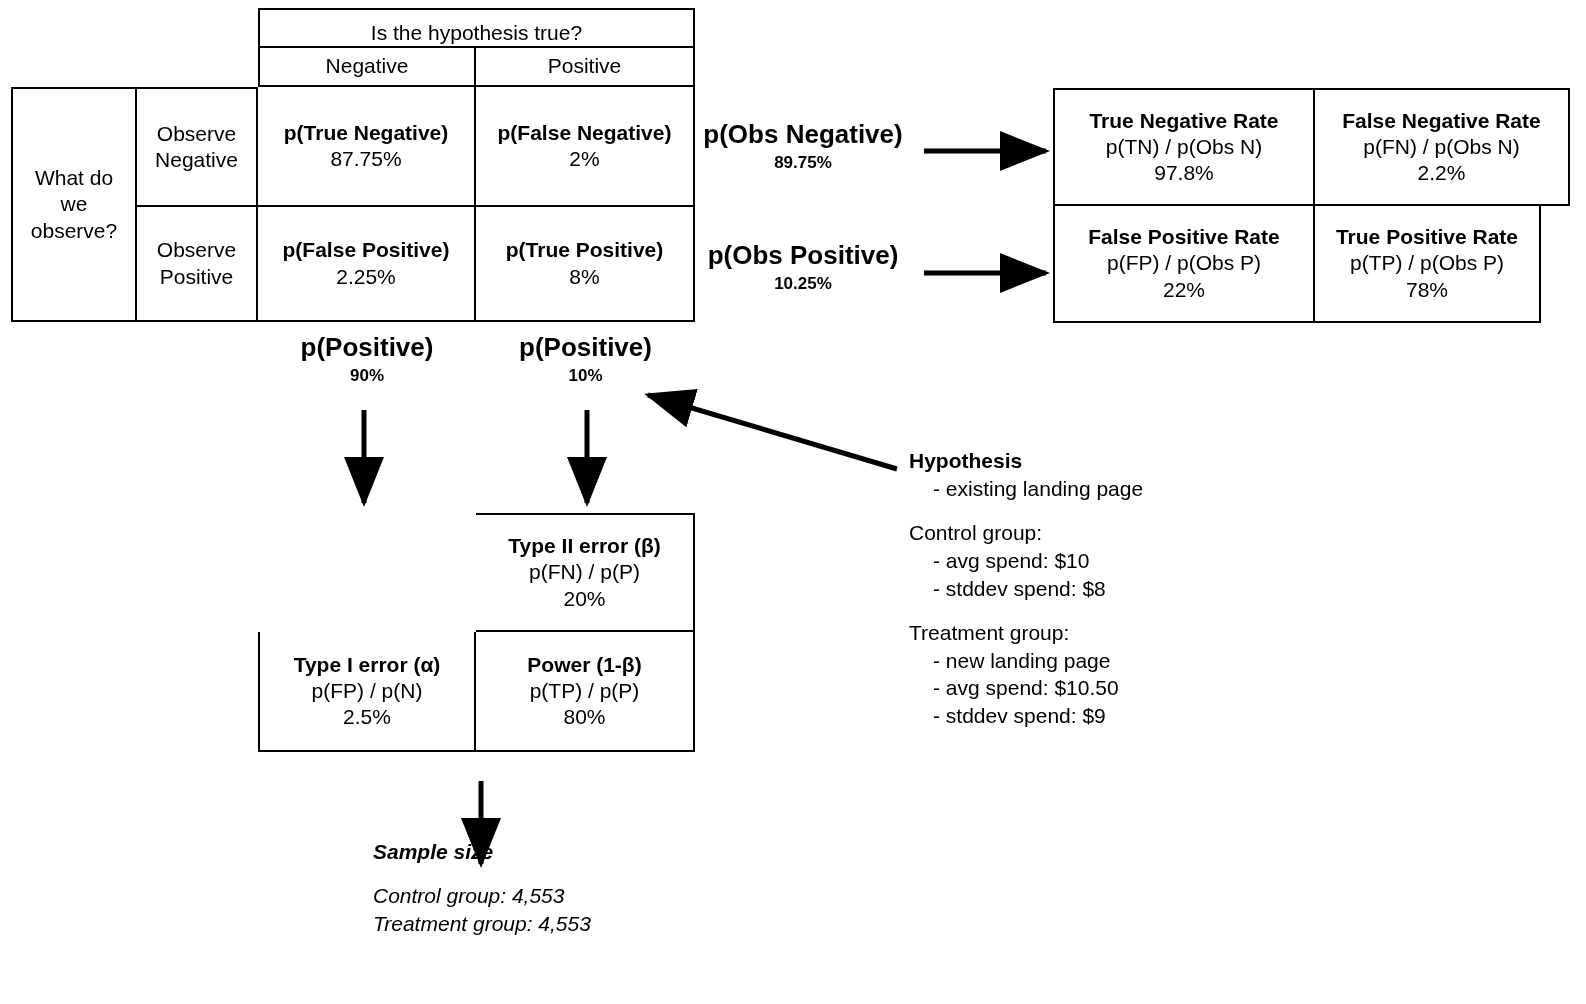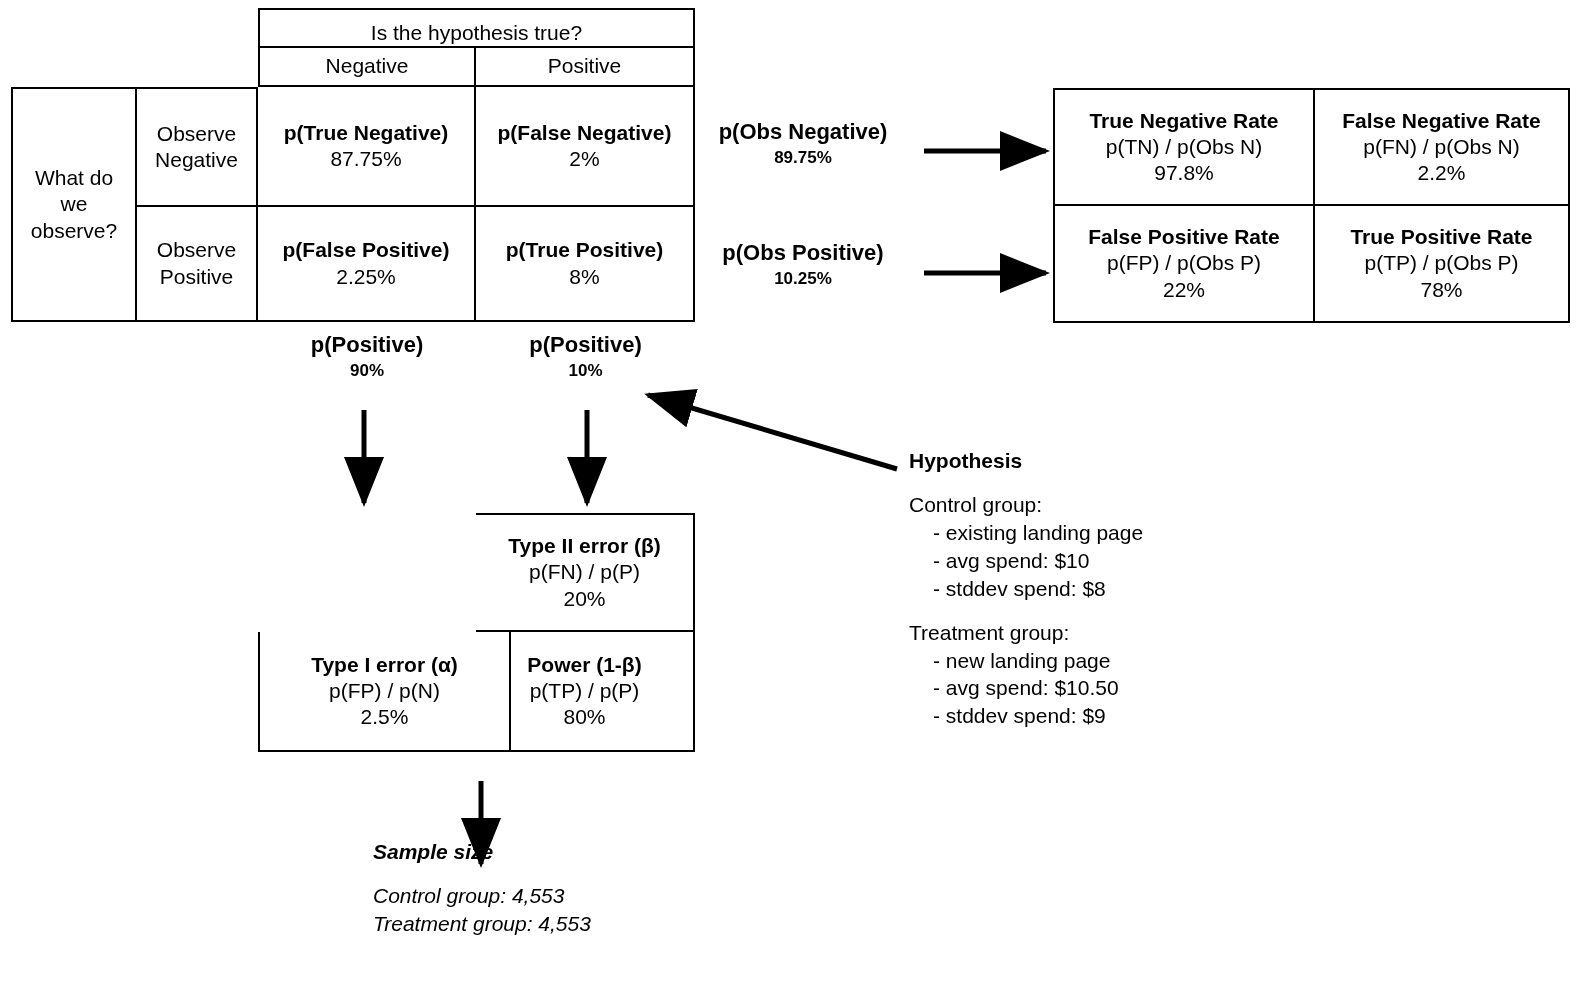--- a/index.html
+++ b/index.html
@@ -37,21 +37,21 @@
   .bl { border-left: 2px solid #000; }
   .br { border-right: 2px solid #000; }
   .bt { border-top: 2px solid #000; }
   .bb { border-bottom: 2px solid #000; }
 
   
   .txt { font-size: 21px; line-height: 1.33; white-space: pre; }
   .txt.b { font-weight: bold; }
 
   .marg { text-align: center; line-height: 1.3; }
-  .marg .t { font-weight: bold; font-size: 22px; }
+  .marg .t { font-weight: bold; font-size: 26px; }
   .marg .v { font-weight: bold; font-size: 17px; }
 
   svg { display: block; overflow: visible; }
 </style>
 </head>
 <body>
 
 <div id="canvas">
 
   <div class="abs cell bdr" style="left:258px; top:8px; width:437px; height:40px;justify-content:flex-end;">
@@ -129,46 +129,46 @@
   <div class="abs cell bt br bb" style="left:1315px; top:88px; width:255px; height:118px;align-items:center;">
     <span class="hd">False Negative Rate</span>
     <span class="sub">p(FN) / p(Obs N)</span>
     <span class="val">2.2%</span>
   </div>
   <div class="abs cell bl br bb" style="left:1053px; top:206px; width:262px; height:117px;">
     <span class="hd">False Positive Rate</span>
     <span class="sub">p(FP) / p(Obs P)</span>
     <span class="val">22%</span>
   </div>
-  <div class="abs cell br bb" style="left:1315px; top:206px; width:255px; height:117px;">
+  <div class="abs cell br bb" style="left:1315px; top:206px; width:226px; height:117px;">
     <span class="hd">True Positive Rate</span>
     <span class="sub">p(TP) / p(Obs P)</span>
     <span class="val">78%</span>
   </div>
 
   <div class="abs cell bt br bb" style="left:476px; top:513px; width:219px; height:119px;">
     <span class="hd">Type II error (β)</span>
     <span class="sub">p(FN) / p(P)</span>
     <span class="val">20%</span>
   </div>
-  <div class="abs cell bl br bb" style="left:258px; top:632px; width:253px; height:120px;">
+  <div class="abs cell bl br bb" style="left:258px; top:632px; width:218px; height:120px;">
     <span class="hd">Type I error (α)</span>
     <span class="sub">p(FP) / p(N)</span>
     <span class="val">2.5%</span>
   </div>
   <div class="abs cell br bb" style="left:476px; top:632px; width:219px; height:120px;">
     <span class="hd">Power (1-β)</span>
     <span class="sub">p(TP) / p(P)</span>
     <span class="val">80%</span>
   </div>
 
   <div class="abs" style="left:909px; top:447px; width:400px;">
     <div class="txt b">Hypothesis</div>
+    <div class="txt" style="margin-left:24px;">- existing landing page</div>
     <div class="txt" style="margin-top:16px;">Control group:</div>
-    <div class="txt" style="margin-left:24px;">- existing landing page</div>
     <div class="txt" style="margin-left:24px;">- avg spend: $10</div>
     <div class="txt" style="margin-left:24px;">- stddev spend: $8</div>
     <div class="txt" style="margin-top:16px;">Treatment group:</div>
     <div class="txt" style="margin-left:24px;">- new landing page</div>
     <div class="txt" style="margin-left:24px;">- avg spend: $10.50</div>
     <div class="txt" style="margin-left:24px;">- stddev spend: $9</div>
   </div>
 
   <div class="abs" style="left:373px; top:838px; width:420px;font-style:italic;">
     <div class="txt b">Sample size</div>

